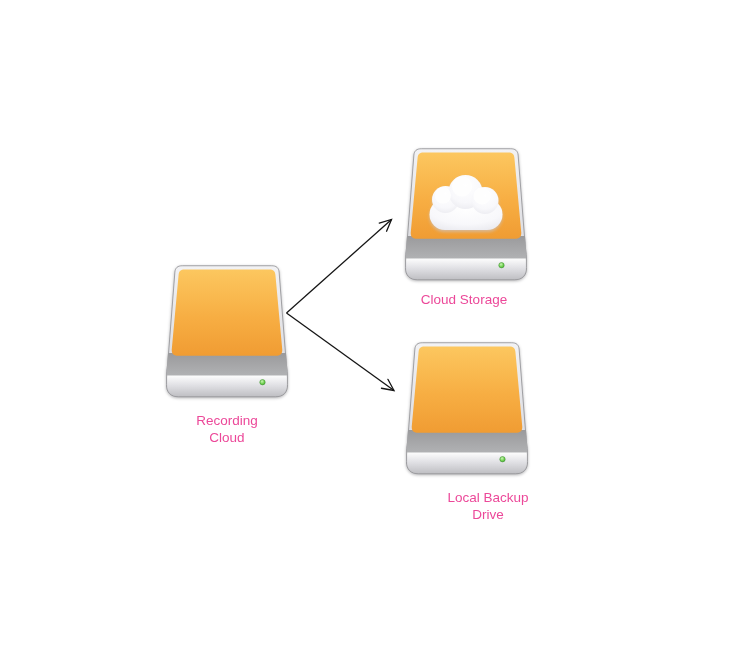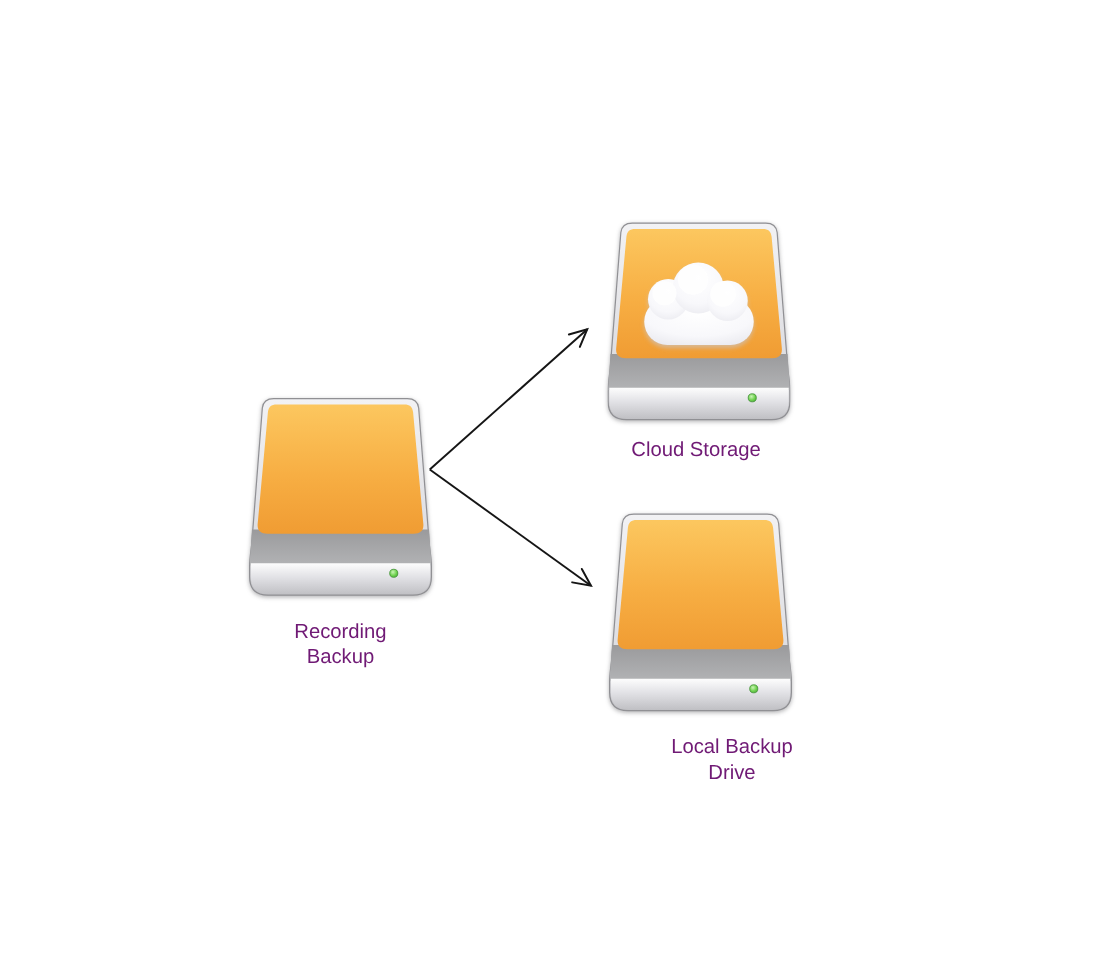--- a/index.html
+++ b/index.html
@@ -26,21 +26,21 @@
     filter: drop-shadow(0 1.5px 1.5px rgba(55,55,60,0.38));
   }
   .node-label {
     position: absolute;
     z-index: 2;
     width: 180px;
     transform: translateX(-50%);
     text-align: center;
     font-size: 13.5px;
     line-height: 17px;
-    color: #701a75;
+    color: #ec4899;
     white-space: pre-line;
   }
   #icon-recording { left: 166px; top: 265px; }
   #label-recording { left: 227px; top: 412px; }
   #icon-cloud     { left: 405px; top: 148px; }
   #label-cloud    { left: 464px; top: 291px; }
   #icon-local     { left: 406px; top: 342px; }
   #label-local    { left: 488px; top: 489px; }
 </style>
 </head>
@@ -94,21 +94,21 @@
   </svg>
 
   <svg id="icon-recording" class="node-icon" width="122" height="133" viewBox="0 0 122 133">
     <path fill="url(#gBody)" stroke="#909094" stroke-width="0.8" d="M16.5 0.75 L105.5 0.75 C110.5 0.75 112.6 2.8 113.1 7 L120.3 99 C121.2 105 121.6 109 121.6 113 L121.6 119.5 C121.6 127.5 117.3 131.8 109.3 131.8 L12.7 131.8 C4.7 131.8 0.4 127.5 0.4 119.5 L0.4 113 C0.4 109 0.8 105 1.7 99 L8.9 7 C9.4 2.8 11.5 0.75 16.5 0.75 Z"></path>
     <path fill="url(#gBand)" d="M2 88 L120 88 L121.3 107 L121.3 112 L0.7 112 L0.7 107 Z"></path>
     <path fill="url(#gFace)" d="M1.2 110.5 L120.8 110.5 L120.8 119.5 C120.8 127 116.8 130.9 109.2 130.9 L12.8 130.9 C5.2 130.9 1.2 127 1.2 119.5 Z"></path>
     <path fill="url(#gOrange)" d="M18.5 4.6 L103.5 4.6 C107.2 4.6 109 6.2 109.4 9.8 L116.2 84 C116.7 88.6 114.4 90.8 109.8 90.8 L12.2 90.8 C7.6 90.8 5.3 88.6 5.8 84 L12.6 9.8 C13 6.2 14.8 4.6 18.5 4.6 Z"></path>
     <circle cx="96.5" cy="117.2" r="2.7" fill="url(#gLed)" stroke="#37892B" stroke-width="0.5"></circle>
   </svg>
   <div id="label-recording" class="node-label">Recording
-Backup</div>
+Cloud</div>
 
   <svg id="icon-cloud" class="node-icon" width="122" height="133" viewBox="0 0 122 133">
     <path fill="url(#gBody)" stroke="#909094" stroke-width="0.8" d="M16.5 0.75 L105.5 0.75 C110.5 0.75 112.6 2.8 113.1 7 L120.3 99 C121.2 105 121.6 109 121.6 113 L121.6 119.5 C121.6 127.5 117.3 131.8 109.3 131.8 L12.7 131.8 C4.7 131.8 0.4 127.5 0.4 119.5 L0.4 113 C0.4 109 0.8 105 1.7 99 L8.9 7 C9.4 2.8 11.5 0.75 16.5 0.75 Z"></path>
     <path fill="url(#gBand)" d="M2 88 L120 88 L121.3 107 L121.3 112 L0.7 112 L0.7 107 Z"></path>
     <path fill="url(#gFace)" d="M1.2 110.5 L120.8 110.5 L120.8 119.5 C120.8 127 116.8 130.9 109.2 130.9 L12.8 130.9 C5.2 130.9 1.2 127 1.2 119.5 Z"></path>
     <path fill="url(#gOrange)" d="M18.5 4.6 L103.5 4.6 C107.2 4.6 109 6.2 109.4 9.8 L116.2 84 C116.7 88.6 114.4 90.8 109.8 90.8 L12.2 90.8 C7.6 90.8 5.3 88.6 5.8 84 L12.6 9.8 C13 6.2 14.8 4.6 18.5 4.6 Z"></path>
     <g>
       <g fill="#C9C9D2" opacity="0.6" filter="url(#softBlur)">
         <rect x="24.5" y="53" width="73" height="31" rx="15.5"></rect>
         <circle cx="40.5" cy="53.5" r="13.5"></circle>

